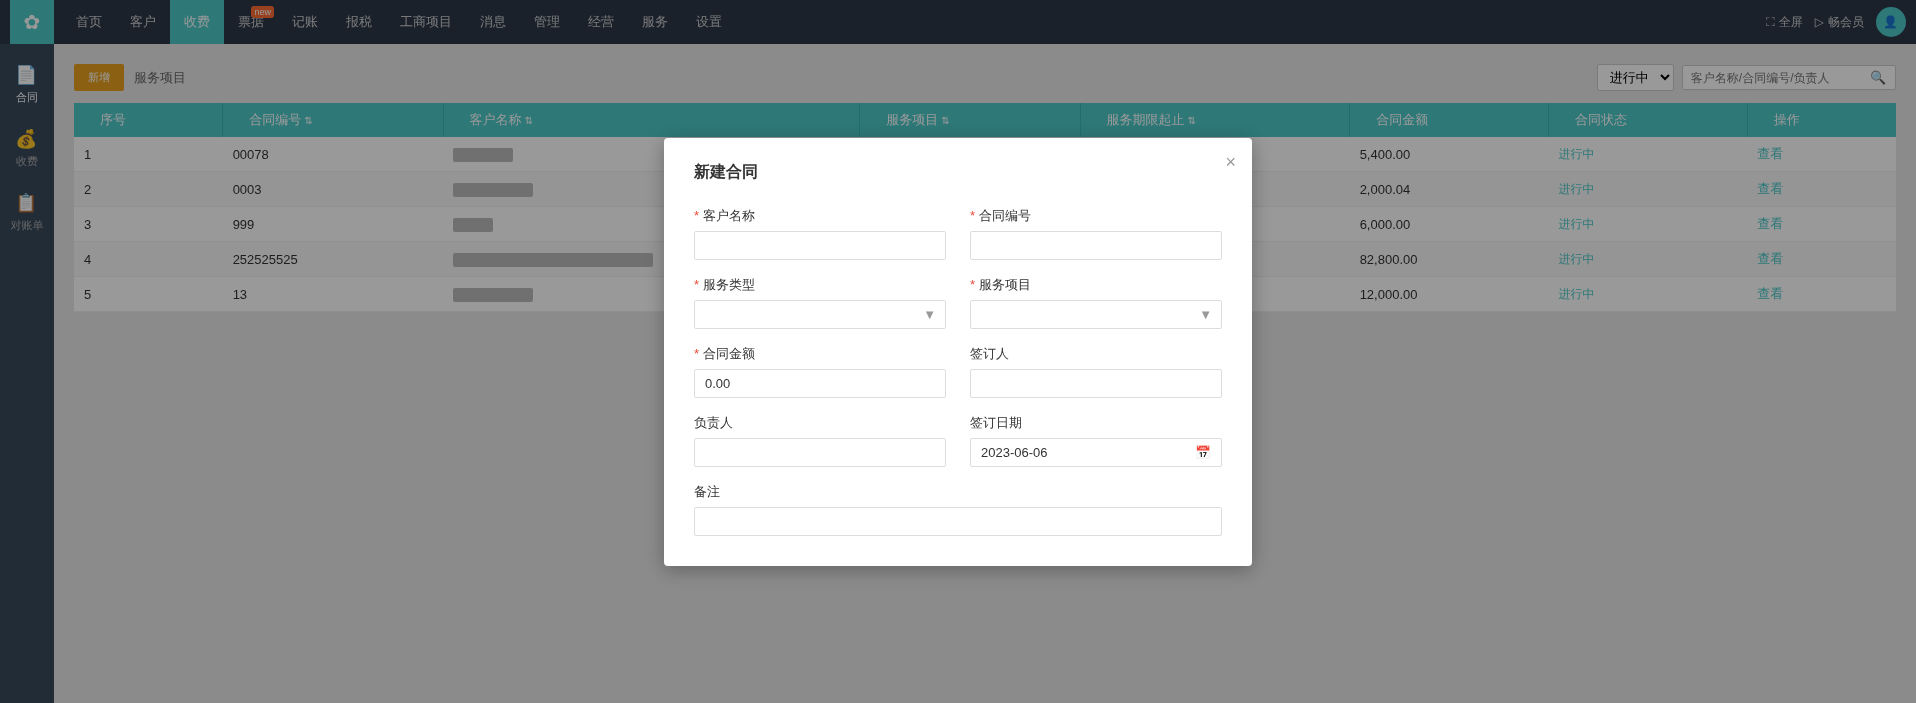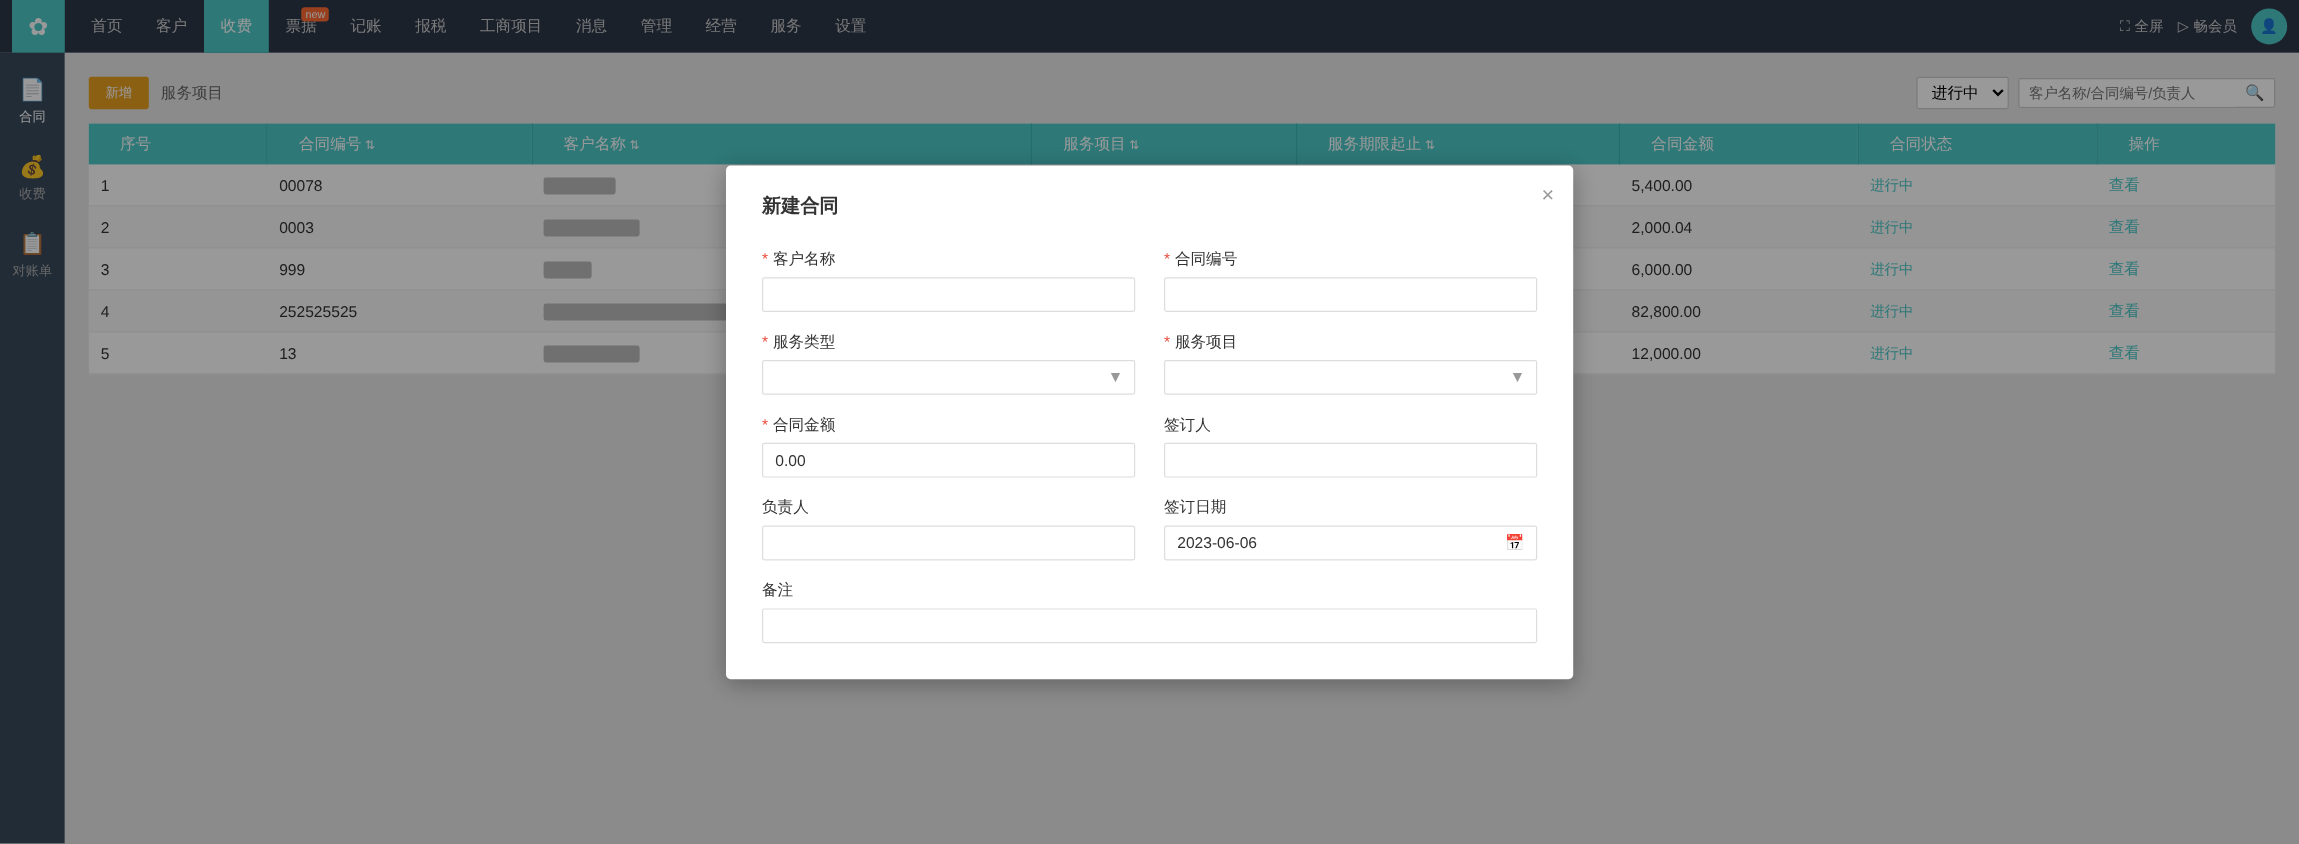--- a/index.html
+++ b/index.html
@@ -212,21 +212,21 @@
       position: fixed;
       top: 0; left: 0; right: 0; bottom: 0;
       background: rgba(0,0,0,0.4);
       display: flex;
       align-items: center;
       justify-content: center;
       z-index: 1000;
     }
     .modal {
       background: white;
-      width: 706px;
+      width: 588px;
       border-radius: 4px;
       box-shadow: 0 4px 20px rgba(0,0,0,0.3);
       padding: 24px 30px 30px;
       position: relative;
     }
     .modal-title {
       font-size: 16px;
       font-weight: bold;
       color: #333;
       margin-bottom: 24px;

